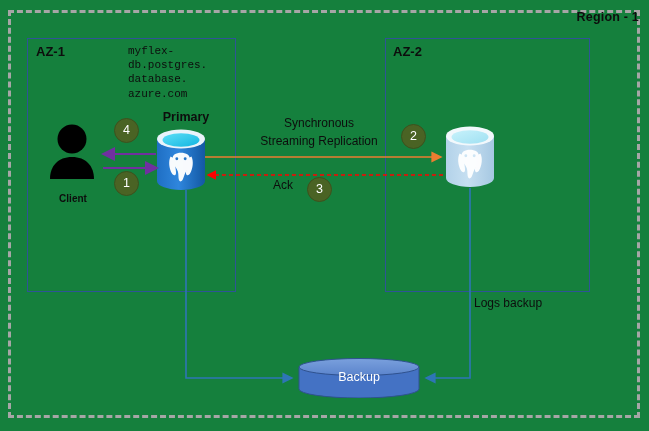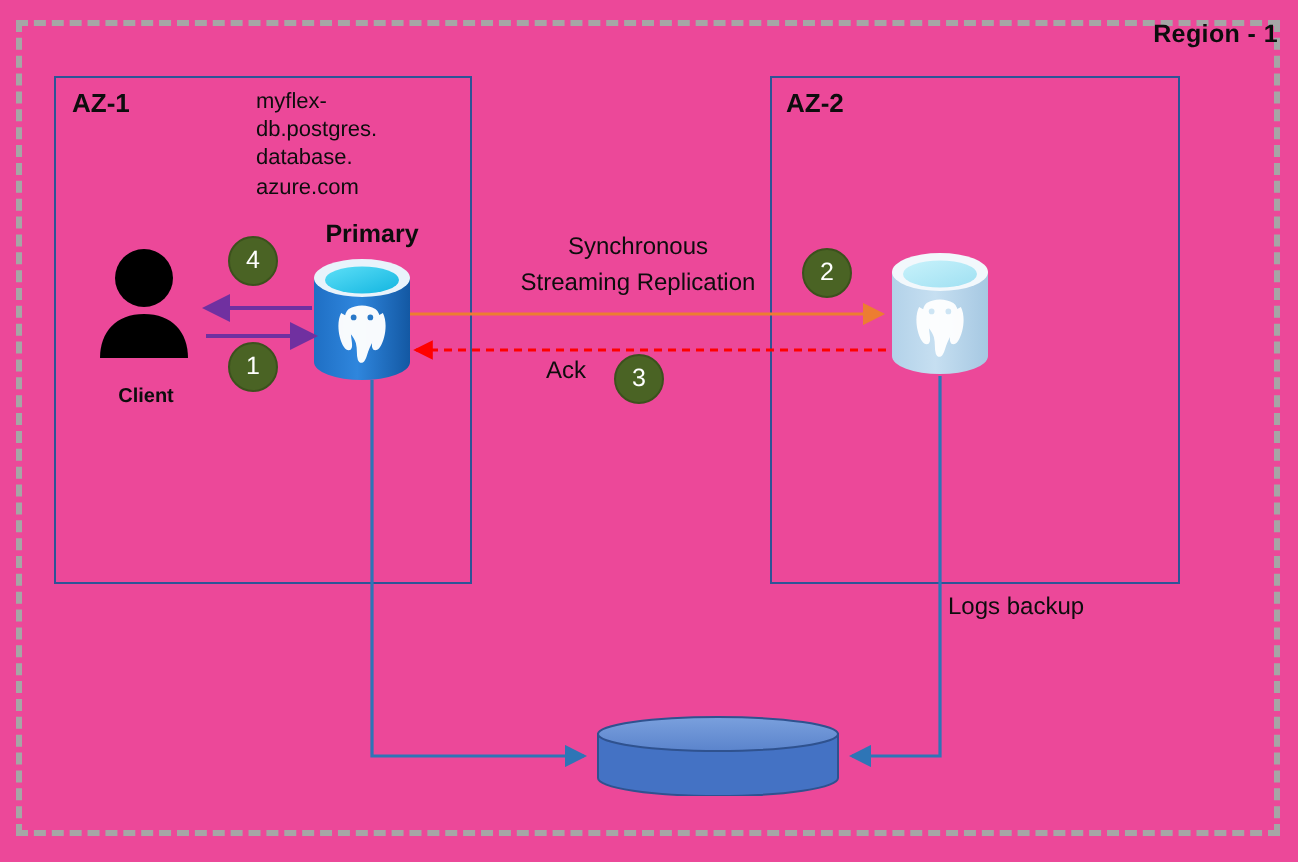--- a/index.html
+++ b/index.html
@@ -4,21 +4,21 @@
 <style>
   html, body {
     margin: 0;
     padding: 0;
     background: #ffffff;
   }
   #canvas {
     position: relative;
     width: 649px;
     height: 431px;
-    background: #ec4899;
+    background: #15803d;
     font-family: "Liberation Sans", sans-serif;
     overflow: hidden;
   }
   .abs { position: absolute; }
 
   
   #region-box {
     left: 8px; top: 10px;
     width: 632px; height: 408px;
     border: 3px dashed #a6a6a6;
@@ -45,21 +45,21 @@
     font-weight: bold;
     color: #0d0d0d;
   }
   #az1-label { left: 36px; top: 44px; }
   #az2-label { left: 393px; top: 44px; }
 
   
   #hostname {
     left: 128px; top: 44px;
     width: 92px;
-    font-family: Liberation Sans, sans-serif;
+    font-family: Liberation Mono, monospace;
     font-size: 11px;
     line-height: 14.2px;
     color: #0d0d0d;
     white-space: pre-line;
   }
 
   
   .node-title {
     font-size: 12.5px;
     font-weight: bold;
@@ -260,14 +260,15 @@
       <defs>
         <linearGradient id="bkTop" x1="0" y1="0" x2="0" y2="1">
           <stop offset="0%" stop-color="#7aa0dd"></stop>
           <stop offset="100%" stop-color="#5b84cc"></stop>
         </linearGradient>
       </defs>
       <path d="M1 9 L1 31 A60 9 0 0 0 121 31 L121 9 Z" fill="#4472c4" stroke="#2f528f" stroke-width="1"></path>
       <ellipse cx="61" cy="9" rx="60" ry="8.5" fill="url(#bkTop)" stroke="#2f528f" stroke-width="1"></ellipse>
     </svg>
   </div>
+  <div class="abs" id="backup-label">Backup</div>
 
 </div>
 
 </body></html>

